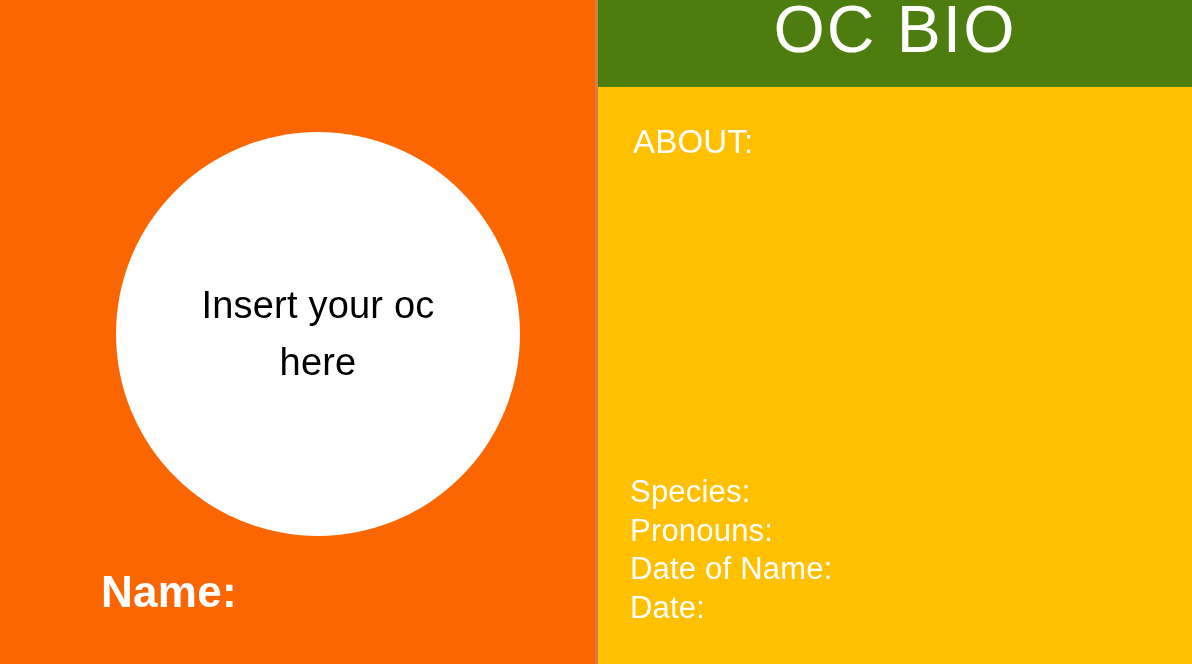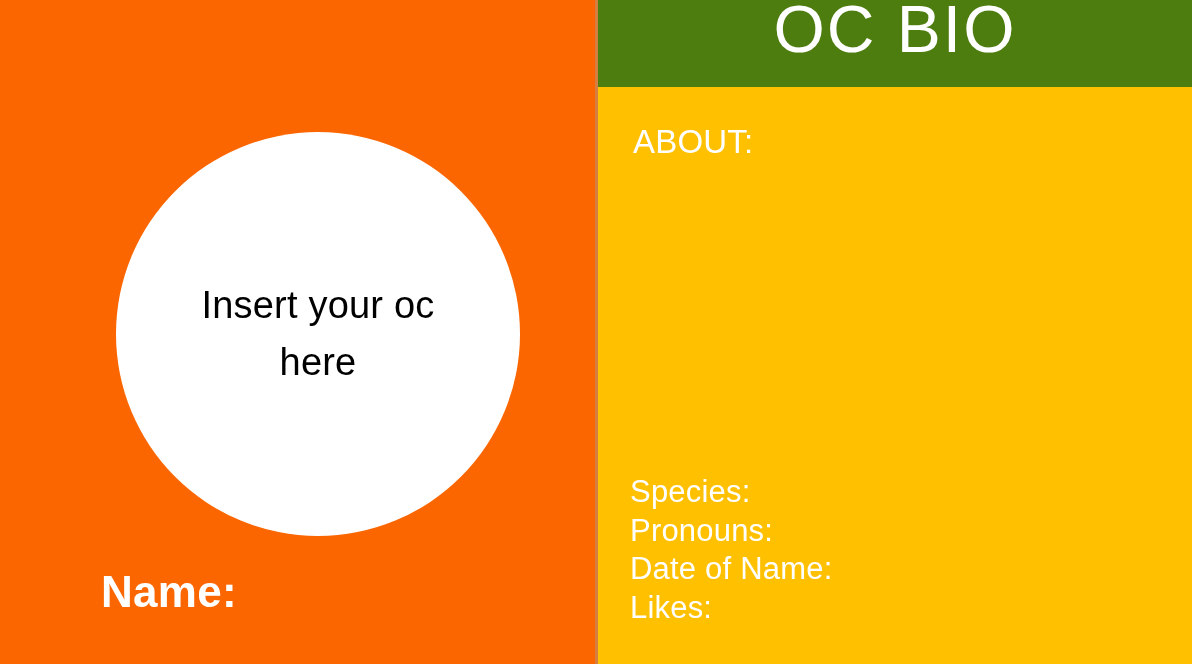--- a/index.html
+++ b/index.html
@@ -190,21 +190,21 @@
     <li class="field-row">
       <span>Species:</span><span class="field-value"></span>
     </li>
     <li class="field-row">
       <span>Pronouns:</span><span class="field-value"></span>
     </li>
     <li class="field-row">
       <span>Date of Name:</span><span class="field-value"></span>
     </li>
     <li class="field-row">
-      <span>Likes:</span><span class="field-value"></span>
+      <span>Date:</span><span class="field-value"></span>
     </li>
     <li class="field-row">
       <span class="field-value"></span>
     </li>
   </ul>
 
   <div class="bottom-strip"></div>
 
 </div>
 

